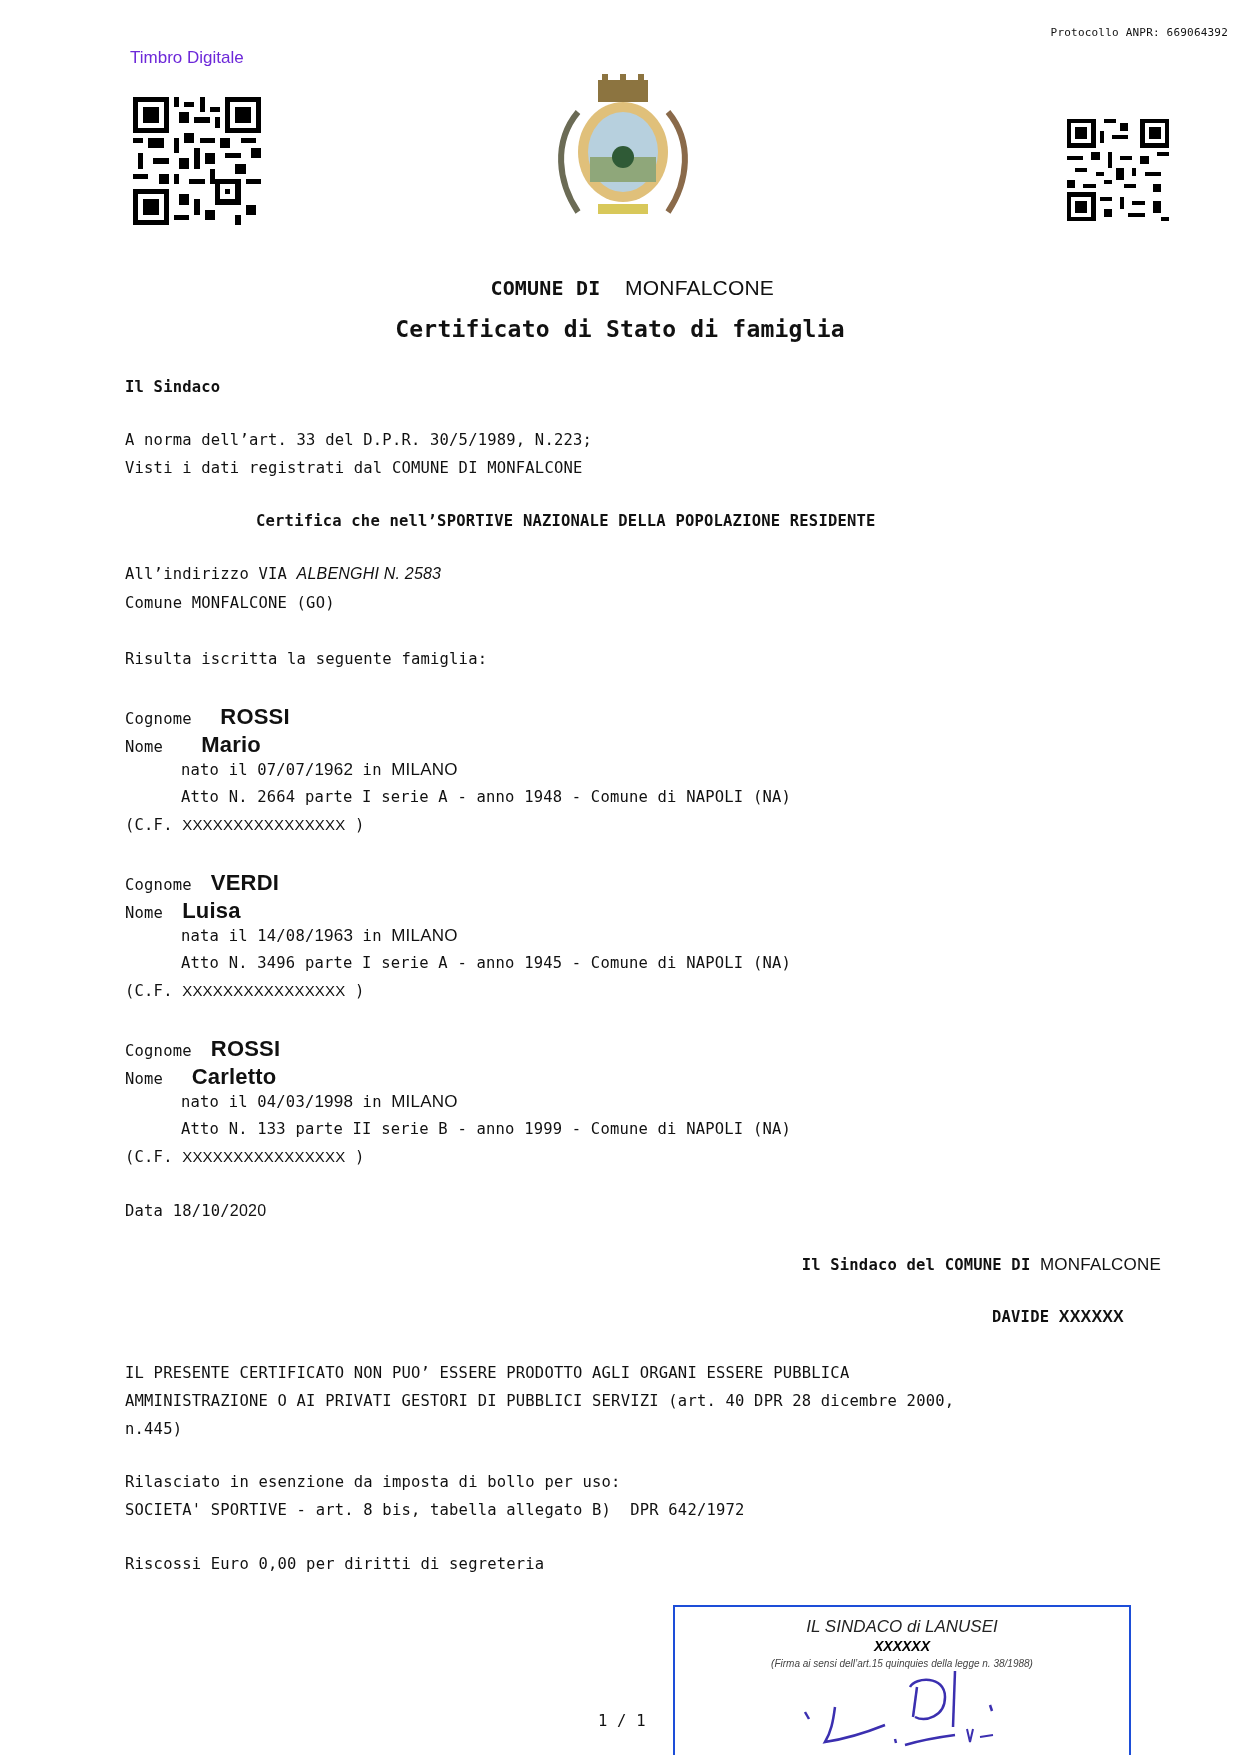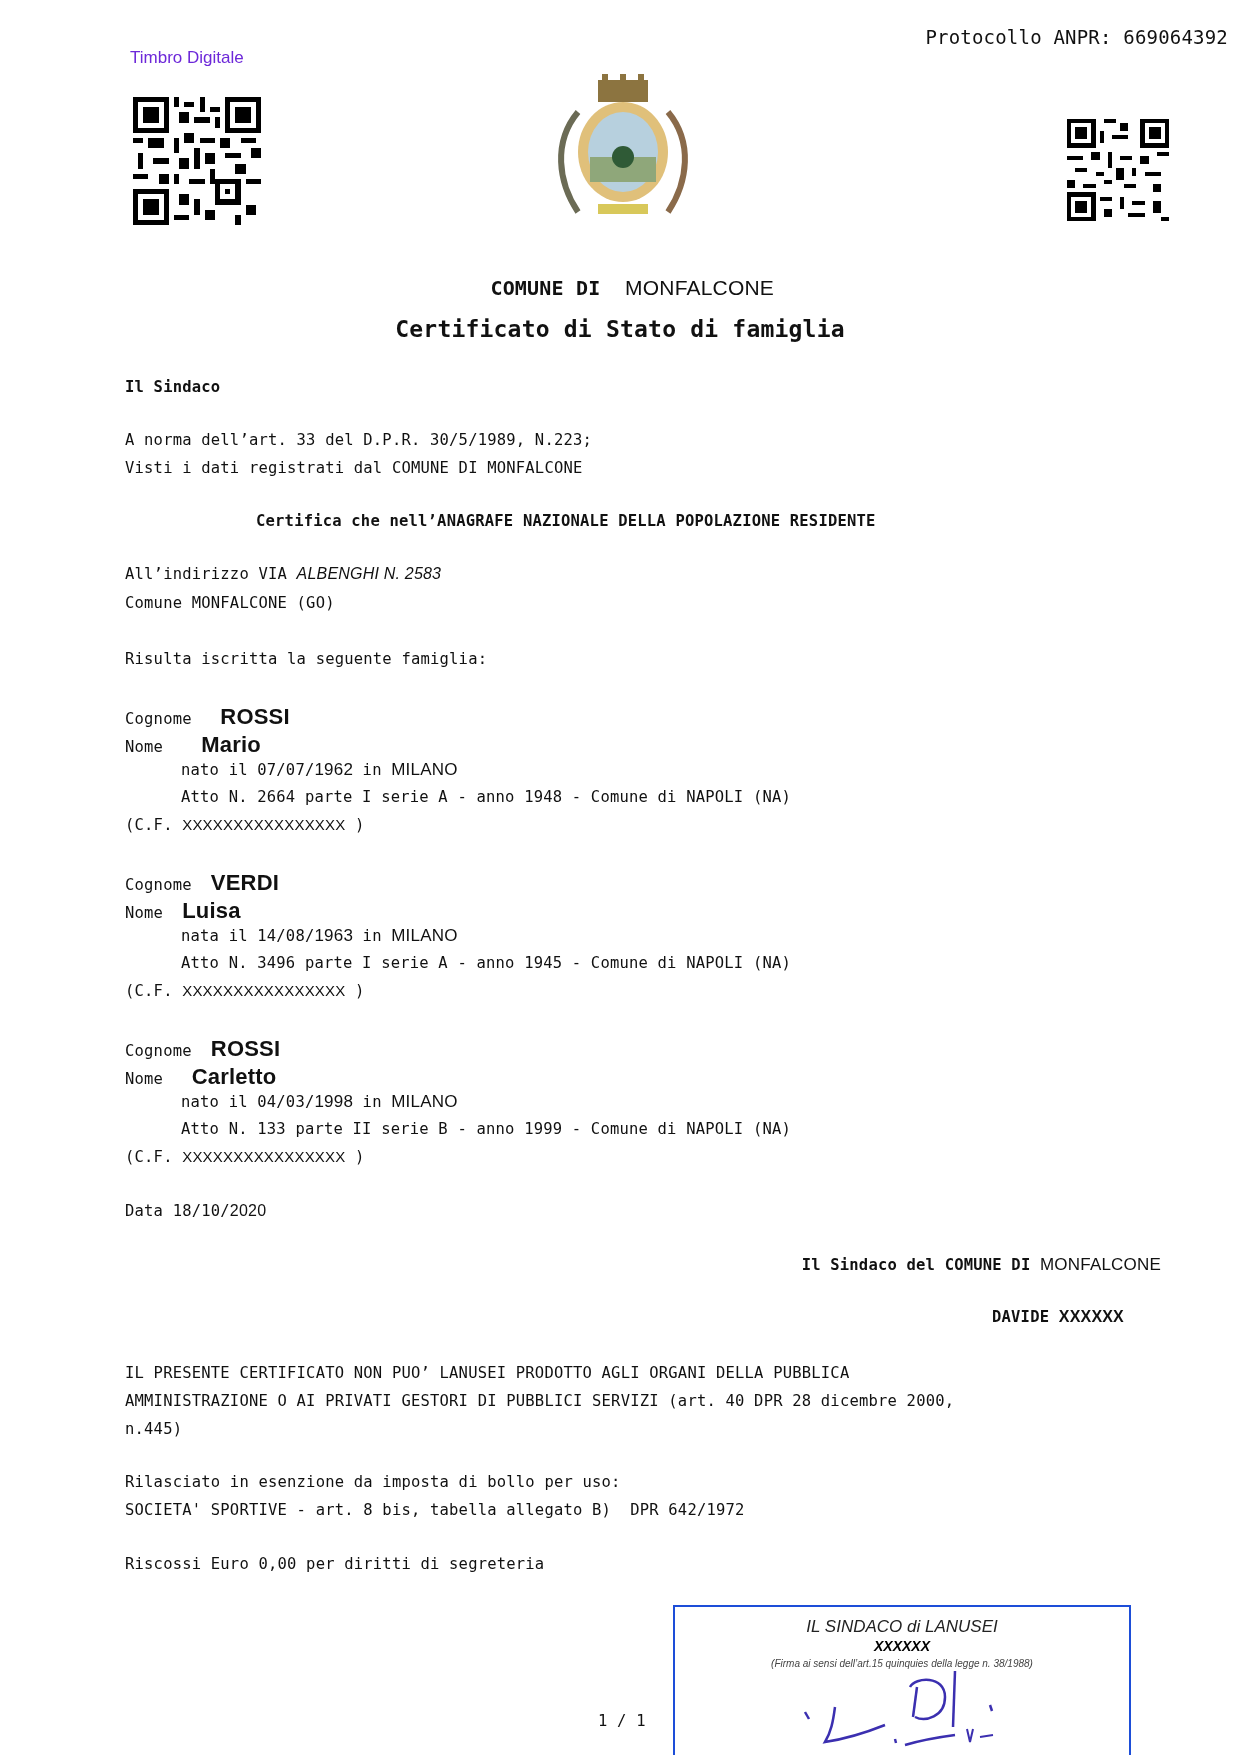--- a/index.html
+++ b/index.html
@@ -1,20 +1,20 @@
 <!DOCTYPE html>
 <html><head>
   <meta charset="utf-8">
   <style>
     html, body { margin: 0; padding: 0; background: #ffffff; }
     body { width: 1240px; height: 1755px; position: relative; overflow: hidden; color: #111; }
     .mono { font-family: "DejaVu Sans Mono", "Liberation Mono", monospace; font-size: 15.5px; letter-spacing: 0.2px; }
     .abs { position: absolute; white-space: pre; }
     .bold { font-weight: bold; }
-    .protocol { top: 26px; right: 12px; font-size: 19px; }
+    .protocol { top: 26px; right: 12px; font-size: 11px; }
     .timbro { top: 48px; left: 130px; font-family: "Liberation Sans", sans-serif; font-size: 17px; color: #6d28d9; }
     .qr { position: absolute; background: #fff; }
     .qr svg { display: block; }
     .crest { position: absolute; left: 548px; top: 72px; width: 150px; height: 150px; }
     .comune-title { top: 252px; left: 0; width: 1240px; text-align: center; font-size: 20px; }
     .comune-title .city { font-family: "Liberation Sans", sans-serif; font-weight: normal; font-size: 21px; color: #111; }
     .cert-title { top: 316px; left: 0; width: 1240px; text-align: center; font-size: 23px; font-weight: bold; }
     .line { left: 125px; }
     .indent { left: 181px; }
     .label-val { font-family: "Liberation Sans", sans-serif; font-weight: bold; font-size: 22px; }
@@ -150,21 +150,21 @@
 </div>
 
 <div class="abs mono bold comune-title">
   <span>COMUNE DI</span>  <span class="city">MONFALCONE</span>
 </div>
 <div class="abs mono cert-title">Certificato di Stato di famiglia</div>
 
 <div class="abs mono bold line" style="top:378px;">Il Sindaco</div>
 <div class="abs mono line" style="top:431px;">A norma dell’art. 33 del D.P.R. 30/5/1989, N.223;</div>
 <div class="abs mono line" style="top:459px;">Visti i dati registrati dal COMUNE DI MONFALCONE</div>
-<div class="abs mono bold" style="top:512px; left:256px;"><span>Certifica che nell’</span><span>ANAGRAFE NAZIONALE DELLA POPOLAZIONE RESIDENTE</span></div>
+<div class="abs mono bold" style="top:512px; left:256px;"><span>Certifica che nell’</span><span>SPORTIVE NAZIONALE DELLA POPOLAZIONE RESIDENTE</span></div>
 
 <div class="abs mono line" style="top:565px;"><span>All’indirizzo VIA </span><span class="sans-val" style="font-size:16px;font-style:italic;">ALBENGHI N. 2583</span></div>
 <div class="abs mono line" style="top:594px;">Comune MONFALCONE (GO)</div>
 <div class="abs mono line" style="top:650px;">Risulta iscritta la seguente famiglia:</div>
 
 <div class="abs mono line" style="top:704px;"><span>Cognome</span>   <span class="label-val">ROSSI</span></div>
 <div class="abs mono line" style="top:732px;"><span>Nome</span>    <span class="label-val">Mario</span></div>
 <div class="abs mono indent" style="top:760px;"><span>nato il 07/07/</span><span class="sans-val">1962</span><span> in </span><span class="sans-val">MILANO</span></div>
 <div class="abs mono indent" style="top:788px;">Atto N. 2664 parte I serie A - anno 1948 - Comune di NAPOLI (NA)</div>
 <div class="abs mono line" style="top:816px;"><span>(C.F. </span><span class="sans-val" style="font-size:15px;">XXXXXXXXXXXXXXXX</span><span> )</span></div>
@@ -179,21 +179,21 @@
 <div class="abs mono line" style="top:1064px;"><span>Nome</span>   <span class="label-val">Carletto</span></div>
 <div class="abs mono indent" style="top:1092px;"><span>nato il 04/03/</span><span class="sans-val">1998</span><span> in </span><span class="sans-val">MILANO</span></div>
 <div class="abs mono indent" style="top:1120px;">Atto N. 133 parte II serie B - anno 1999 - Comune di NAPOLI (NA)</div>
 <div class="abs mono line" style="top:1148px;"><span>(C.F. </span><span class="sans-val" style="font-size:15px;">XXXXXXXXXXXXXXXX</span><span> )</span></div>
 
 <div class="abs mono line" style="top:1202px;"><span>Data 18/10/</span><span class="sans-val" style="font-size:16px;">2020</span></div>
 
 <div class="abs mono bold" style="top:1255px; right:79px;"><span>Il Sindaco del COMUNE DI </span><span class="sans-val" style="font-weight:normal;">MONFALCONE</span></div>
 <div class="abs mono bold" style="top:1308px; right:116px;"><span>DAVIDE</span> <span class="sans-val" style="font-weight:bold; font-size:16px;">XXXXXX</span></div>
 
-<div class="abs mono line" style="top:1364px;">IL PRESENTE CERTIFICATO NON PUO’ LANUSEI PRODOTTO AGLI ORGANI DELLA PUBBLICA</div>
+<div class="abs mono line" style="top:1364px;">IL PRESENTE CERTIFICATO NON PUO’ ESSERE PRODOTTO AGLI ORGANI ESSERE PUBBLICA</div>
 <div class="abs mono line" style="top:1392px;">AMMINISTRAZIONE O AI PRIVATI GESTORI DI PUBBLICI SERVIZI (art. 40 DPR 28 dicembre 2000,</div>
 <div class="abs mono line" style="top:1420px;">n.445)</div>
 <div class="abs mono line" style="top:1473px;">Rilasciato in esenzione da imposta di bollo per uso:</div>
 <div class="abs mono line" style="top:1501px;">SOCIETA' SPORTIVE - art. 8 bis, tabella allegato B)  DPR 642/1972</div>
 <div class="abs mono line" style="top:1555px;">Riscossi Euro 0,00 per diritti di segreteria</div>
 
 <div class="stamp">
   <div class="s-title">IL SINDACO di LANUSEI</div>
   <div class="s-name">XXXXXX</div>
   <div class="s-note">(Firma ai sensi dell’art.15 quinquies della legge n. 38/1988)</div>

